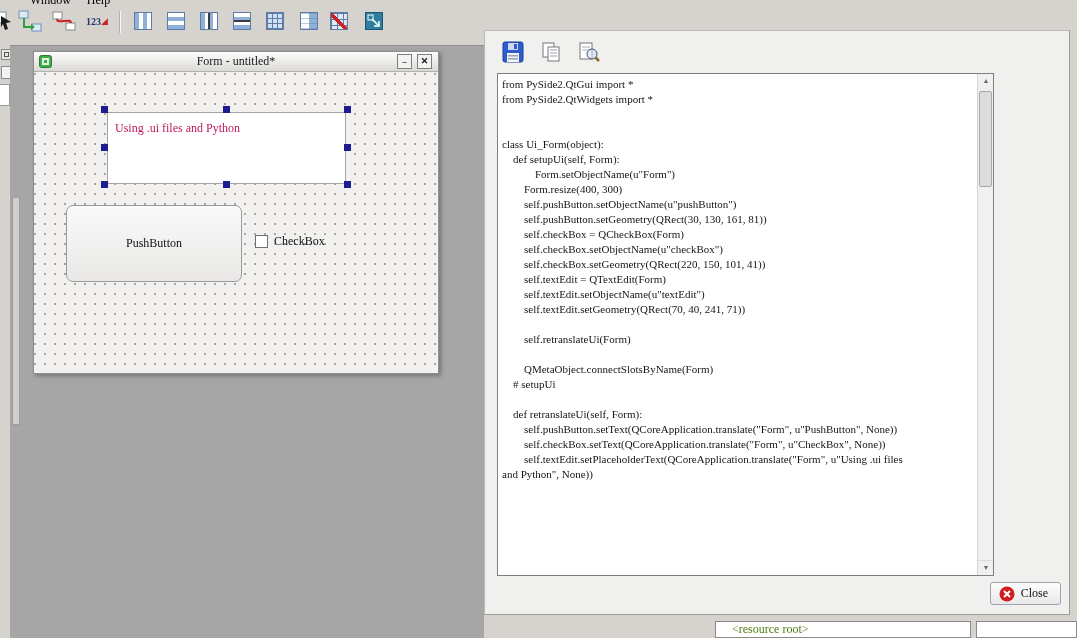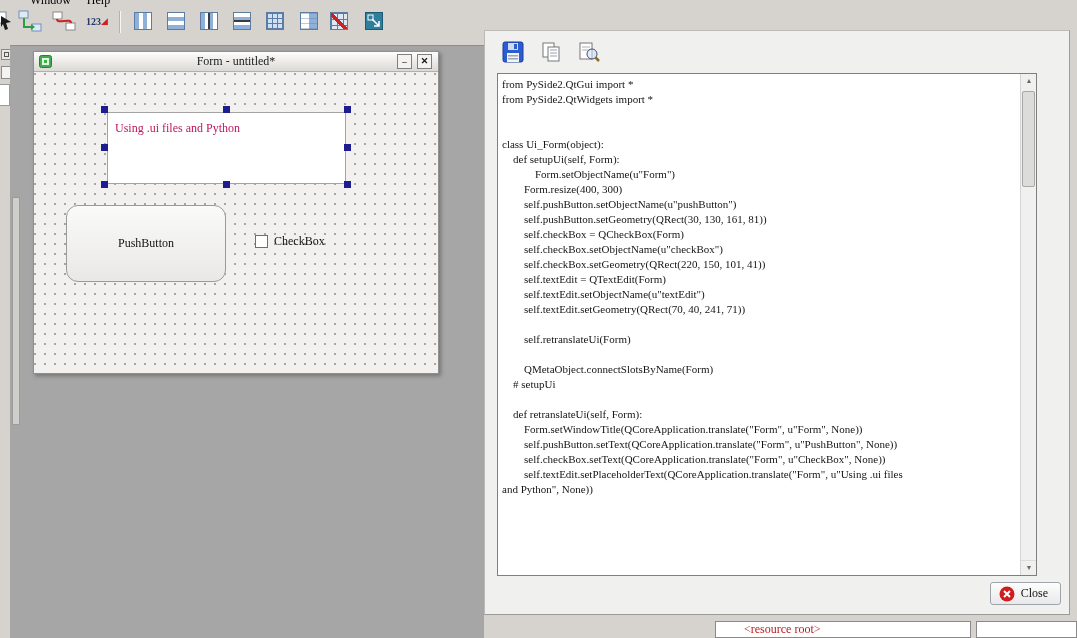--- a/index.html
+++ b/index.html
@@ -45,40 +45,40 @@
   .fw-title { position:absolute; left:0; right:0; text-align:center; font-size:12px; color:#1a1a1a; }
   .fw-icon { position:absolute; left:5px; top:3px; }
   .fw-btn { position:absolute; top:2px; width:15px; height:15px; background:#f3f2f0; border:1px solid #7f7f7f; font-size:9px; line-height:13px; text-align:center; font-weight:bold; color:#111; }
   .fw-min { right:26px; }
   .fw-close { right:6px; }
   .fw-canvas { position:absolute; left:0; top:21px; right:0; bottom:0; background-color:#f2f1ef; background-image:radial-gradient(circle,#a8a6a2 1px,transparent 1.3px); background-size:10px 10px; background-position:6px 6px; }
 
   
   .w-textedit { position:absolute; left:73px; top:39px; width:239px; height:72px; background:#ffffff; border:1px solid #a3a3a3; padding:8px 7px; color:#be185d; font-size:12px; }
   .handle { position:absolute; width:7px; height:7px; background:#1d1d8f; }
-  .w-pushbutton { position:absolute; left:32px; top:132px; width:160px; height:77px; background:linear-gradient(#fafafa,#e9e8e6); border:1px solid #9a9a9a; border-radius:12px; display:flex; align-items:center; justify-content:center; font-size:12px; color:#111; }
+  .w-pushbutton { position:absolute; left:32px; top:132px; width:176px; height:77px; background:linear-gradient(#fafafa,#e9e8e6); border:1px solid #9a9a9a; border-radius:7px; display:flex; align-items:center; justify-content:center; font-size:12px; color:#111; }
   .w-checkbox { position:absolute; left:221px; top:161px; display:flex; align-items:center; gap:6px; font-size:12px; color:#111; }
   .w-checkbox .box { width:13px; height:13px; background:#fff; border:1px solid #6f6f6f; }
 
   
   .code-dialog { position:absolute; left:484px; top:30px; width:586px; height:585px; background:#f0f0ef; border:1px solid #bcbab6; border-right-color:#9d9b97; border-bottom-color:#9d9b97; }
   .cd-toolbar { position:absolute; left:14px; top:7px; display:flex; gap:10px; }
   .cd-tbbtn { width:28px; height:28px; display:flex; align-items:center; justify-content:center; }
-  .code-area { position:absolute; left:12px; top:42px; width:540px; height:503px; background:#ffffff; border:1px solid #7f7f7f; overflow:hidden; }
+  .code-area { position:absolute; left:12px; top:42px; width:497px; height:503px; background:#ffffff; border:1px solid #7f7f7f; overflow:hidden; }
   .code-lines { position:absolute; left:0; top:0; right:16px; bottom:0; padding:3px 0 0 4px; overflow:hidden; }
   .code-line { white-space:pre; min-height:15px; line-height:15px; font-size:11px; color:#151515; overflow:hidden; }
   .v-scrollbar { position:absolute; top:0; right:0; width:16px; height:100%; background:#f0f0f0; border-left:1px solid #d4d4d4; }
   .sb-btn { position:absolute; left:0; width:16px; height:15px; background:#f0f0ef; color:#6a6a6a; font-size:7px; text-align:center; line-height:15px; }
   .sb-up { top:0; }
   .sb-down { bottom:0; border-top:1px solid #dcdcdc; }
   .sb-thumb { position:absolute; left:1px; top:17px; width:13px; height:96px; background:#dcdcdb; border:1px solid #a8a8a8; border-radius:2px; }
   .close-btn { position:absolute; right:8px; bottom:9px; height:23px; padding:0 12px 0 8px; display:flex; align-items:center; gap:6px; background:linear-gradient(#fdfdfd,#e9e9eb); border:1px solid #9fa4ab; border-radius:3px; font-size:12px; color:#111; }
 
   
-  .resource-panel { position:absolute; left:715px; top:621px; width:256px; height:17px; background:#ffffff; border:1px solid #8a8a8a; font-size:12px; padding-left:28px; line-height:15px; color:#b91c1c; }
+  .resource-panel { position:absolute; left:715px; top:621px; width:256px; height:17px; background:#ffffff; border:1px solid #8a8a8a; font-size:12px; padding-left:16px; line-height:15px; color:#4d7c0f; }
   .right-bottom-panel { position:absolute; left:976px; top:621px; width:101px; height:17px; background:#ffffff; border:1px solid #8a8a8a; }
 </style>
 </head>
 <body>
 
 <div id="screen">
 
   <div class="menubar">
     <span>Window</span>
     <span>Help</span>
@@ -264,21 +264,20 @@
           <div class="code-line"></div>
 
           <div class="code-line">        QMetaObject.connectSlotsByName(Form)</div>
 
           <div class="code-line">    # setupUi</div>
 
           <div class="code-line"></div>
 
           <div class="code-line">    def retranslateUi(self, Form):</div>
 
-          <div class="code-line">        Form.setWindowTitle(QCoreApplication.translate("Form", u"Form", None))</div>
 
           <div class="code-line">        self.pushButton.setText(QCoreApplication.translate("Form", u"PushButton", None))</div>
 
           <div class="code-line">        self.checkBox.setText(QCoreApplication.translate("Form", u"CheckBox", None))</div>
 
           <div class="code-line">        self.textEdit.setPlaceholderText(QCoreApplication.translate("Form", u"Using .ui files</div>
 
           <div class="code-line">and Python", None))</div>
 
         </div>

